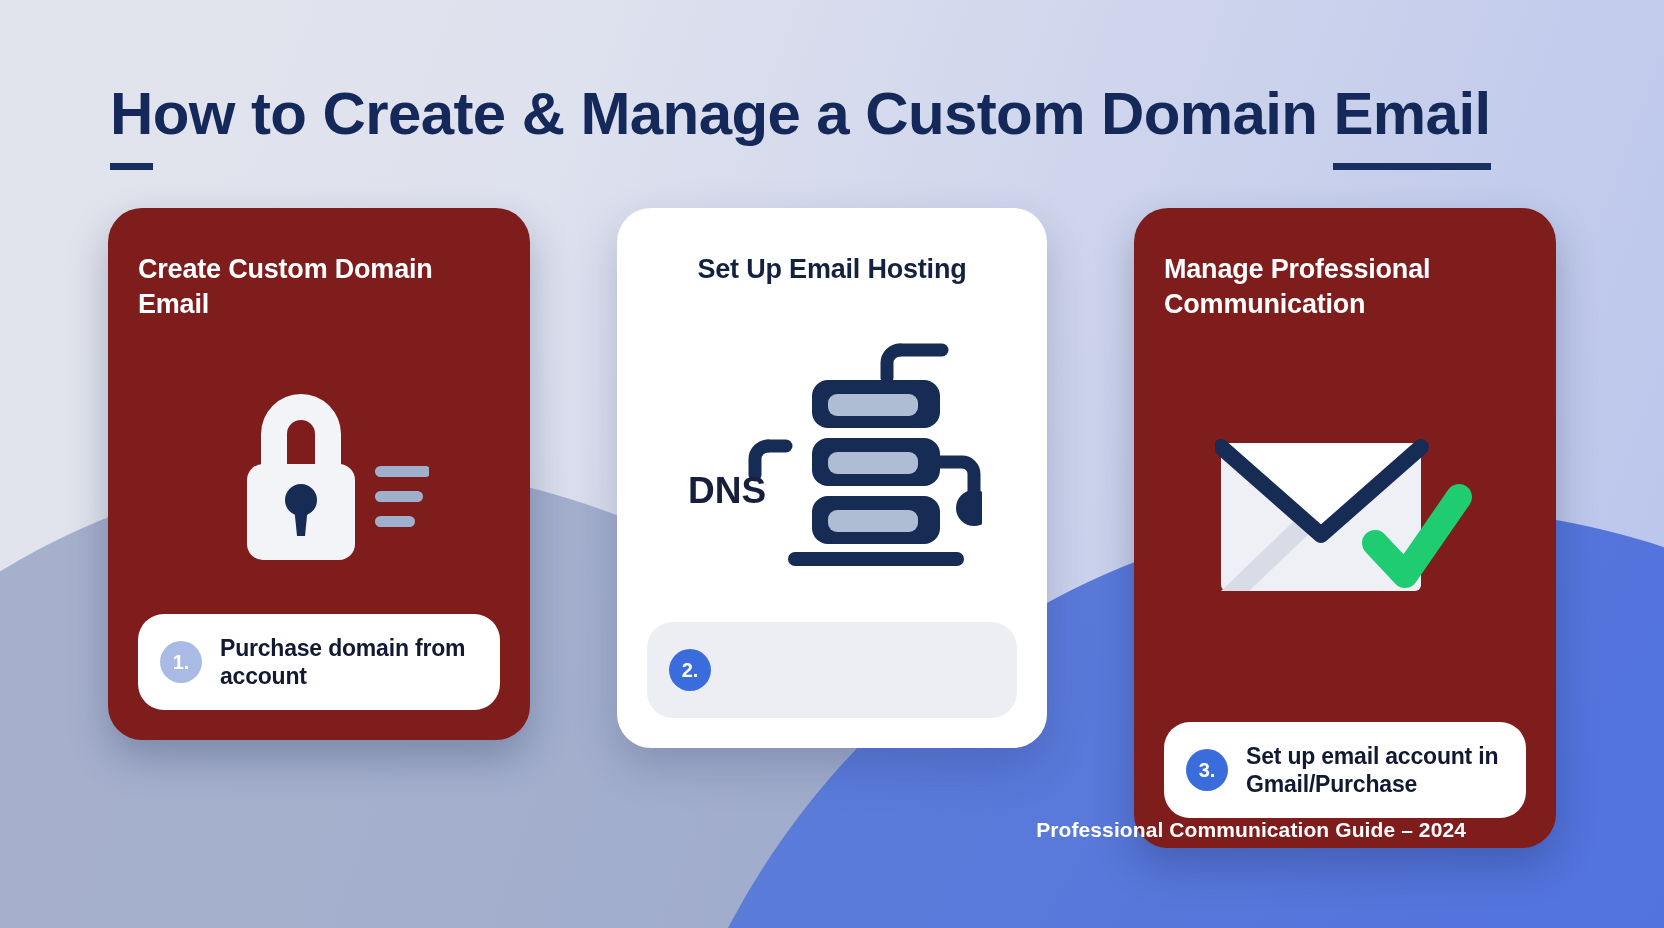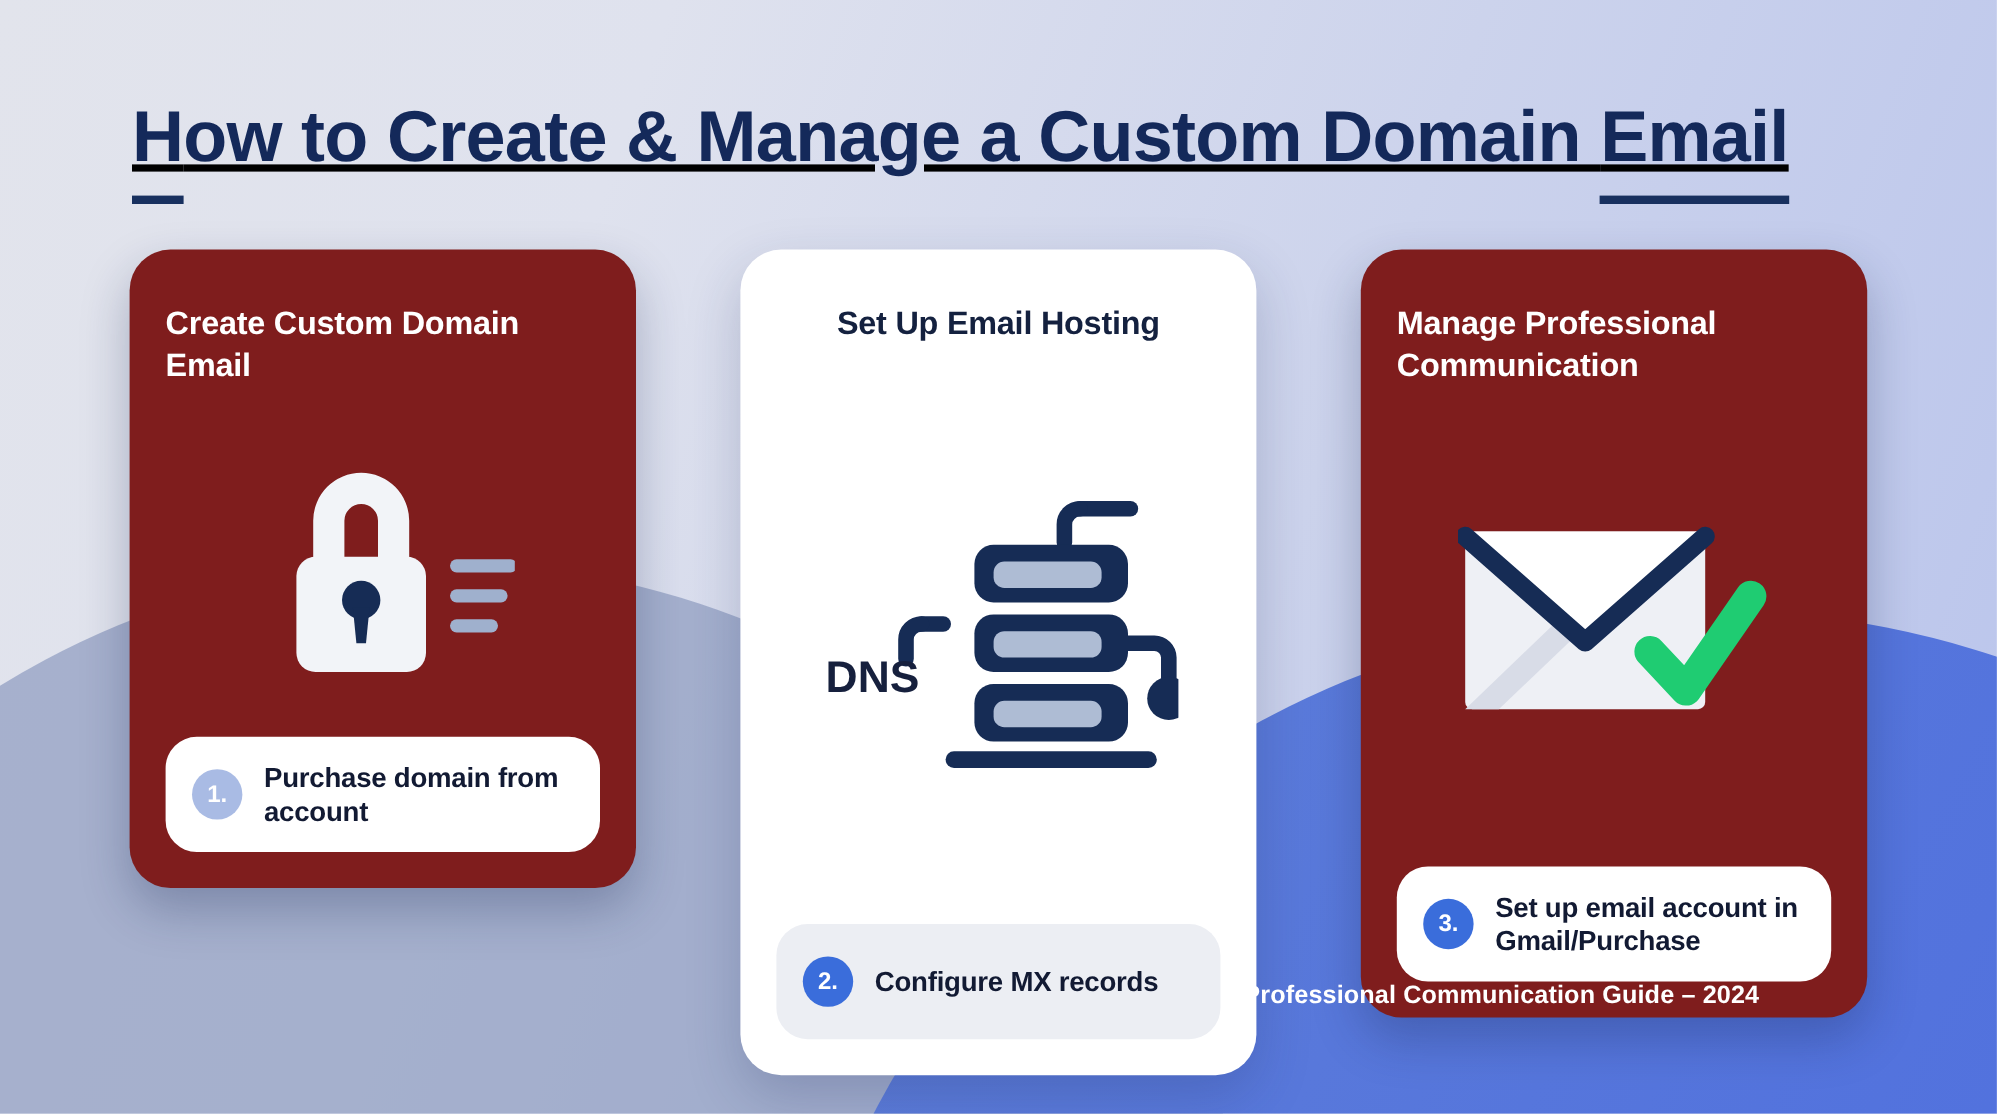--- a/index.html
+++ b/index.html
@@ -27,21 +27,20 @@
     width: 1560px; height: 1560px;
     border-radius: 50%;
     background: linear-gradient(120deg, #5f7fd8 0%, #5171de 55%, #4a6ee0 100%);
   }
 
   
   #title-wrap {
     position: absolute;
     left: 110px; top: 82px;
     width: 1460px;
-    text-decoration: underline;
   }
   #page-title {
     font-size: 60px;
     font-weight: 700;
     letter-spacing: -0.6px;
     color: #14295a;
     white-space: nowrap;
     line-height: 1.05;
   }
   #page-title .u {
@@ -66,21 +65,21 @@
     position: relative;
   }
   .card.dark {
     background: #7f1d1d;
     box-shadow: 0 18px 40px rgba(20,35,80,.28);
   }
   .card.light {
     background: #ffffff;
     box-shadow: 0 18px 44px rgba(30,45,95,.22);
     width: 430px;
-    height: 688px;
+    height: 540px;
   }
   .card.c1 { height: 532px; }
   .card.c3 { height: 640px; }
 
   .card-title {
     font-size: 27px;
     font-weight: 700;
     line-height: 1.28;
     letter-spacing: -0.2px;
   }
@@ -203,21 +202,20 @@
         <rect x="146" y="172" width="90" height="22" rx="9" fill="#aebcd4"></rect>
 
         <rect x="106" y="214" width="176" height="14" rx="7" fill="#162c55"></rect>
 
         <text x="6" y="165" font-family="Liberation Sans, sans-serif" font-size="37" font-weight="700" fill="#16203d">DNS</text>
       </svg>
     </div>
 
     <div class="step-pill">
       <div class="step-num solid">2.</div>
-      <div class="step-text">Configure MX records</div>
     </div>
   </div>
 
   <div class="card dark c3">
     <div class="card-title">Manage Professional Communication</div>
 
     <div class="icon-area">
       <svg width="260" height="175" viewBox="0 0 260 175" aria-hidden="true">
 
         <rect x="6" y="10" width="200" height="148" rx="6" fill="#eef0f5"></rect>

